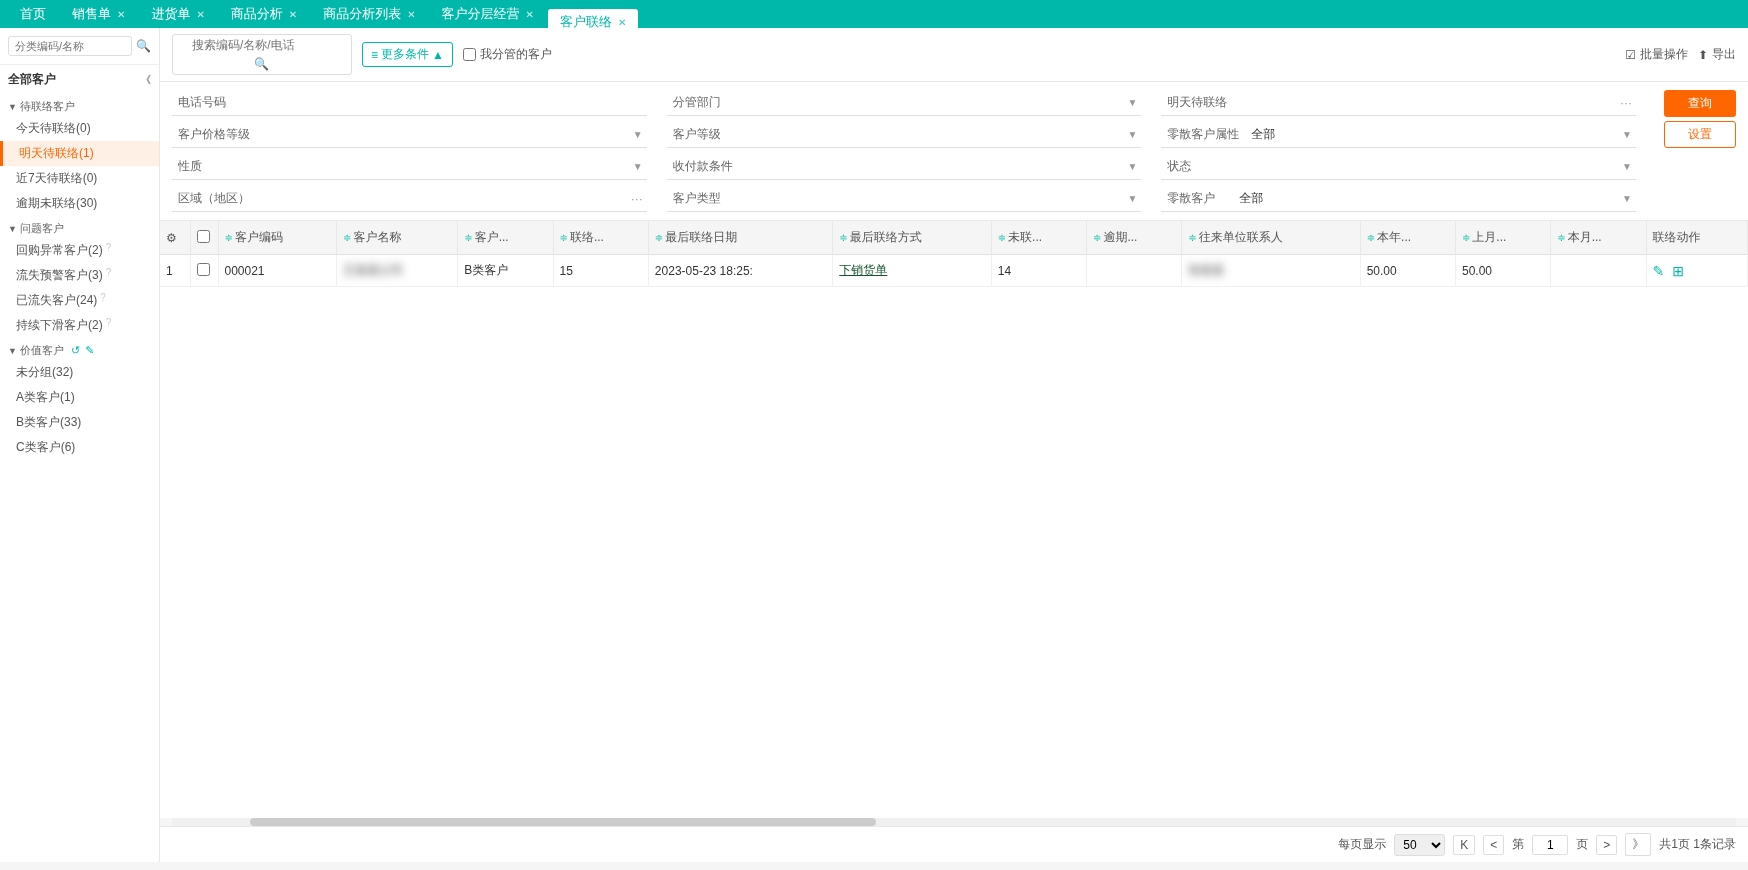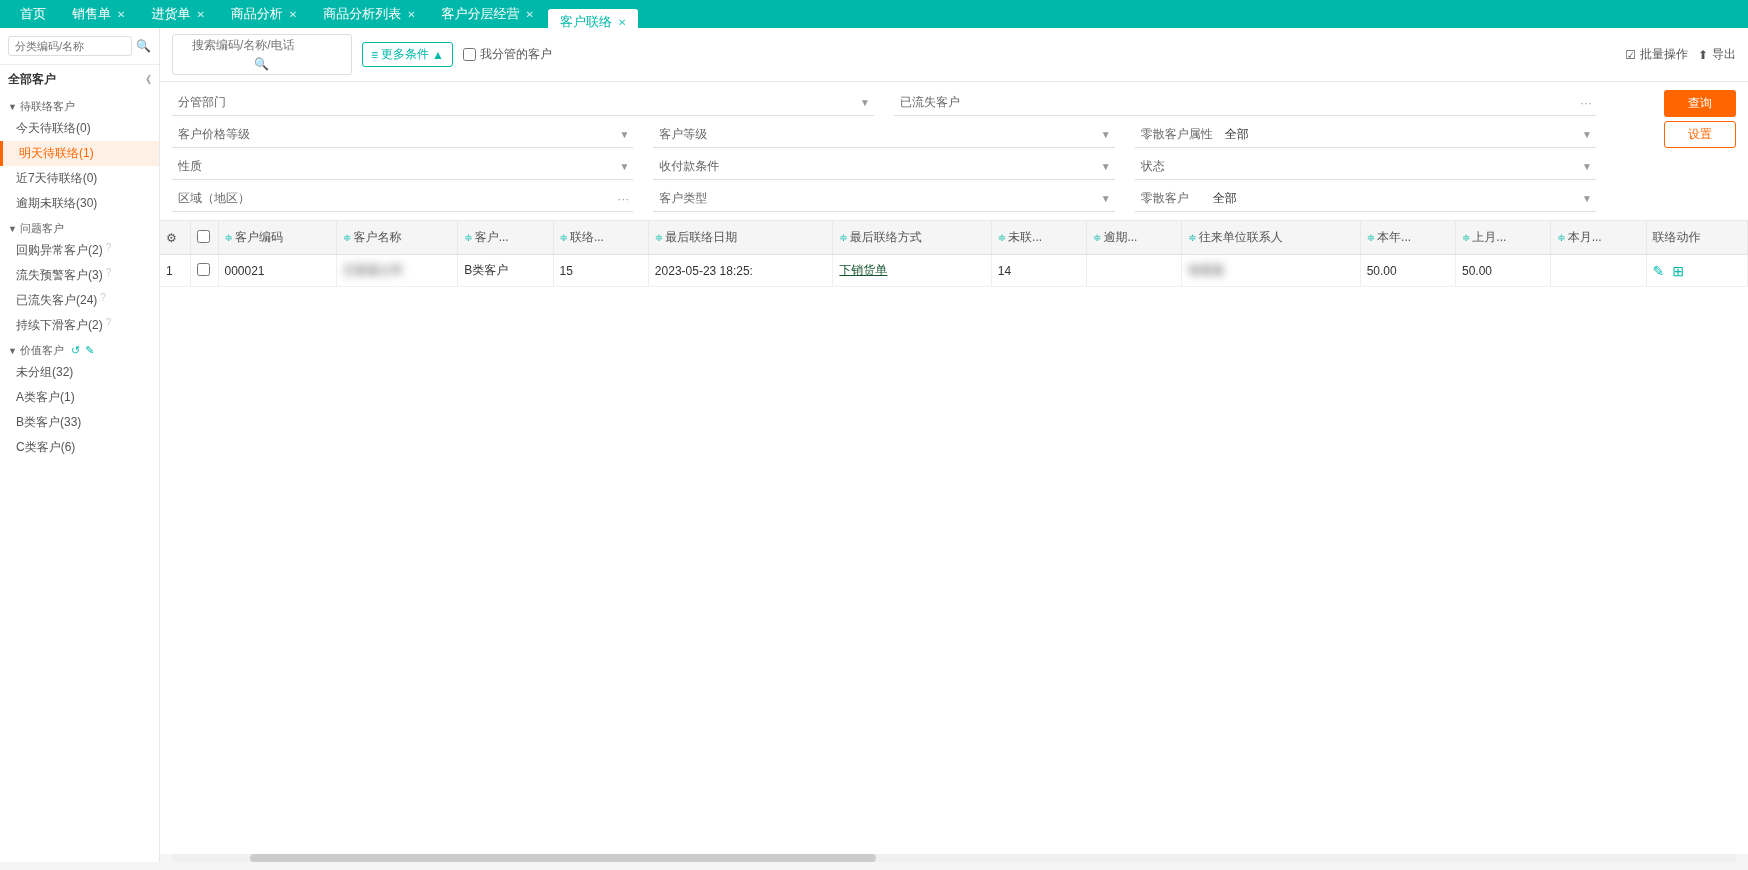--- a/index.html
+++ b/index.html
@@ -194,21 +194,20 @@
     .filter-field .ellipsis-btn {
       position: absolute;
       right: 4px;
       color: #999;
       font-size: 12px;
     }
     .filter-actions {
       display: flex;
       flex-direction: column;
       gap: 4px;
-      margin-left: 40px;
     }
     .query-btn {
       background: #ff6600;
       color: #fff;
       border: none;
       padding: 5px 16px;
       border-radius: 3px;
       cursor: pointer;
       font-size: 12px;
     }
@@ -445,25 +444,28 @@
       </div>
     </div>
 
     <div class="advanced-filters">
 
       <div style="display:flex; align-items:flex-start; gap:8px;">
         <div style="flex:1;">
 
           <div class="filter-row">
             <div class="filter-field">
+              <label>电话号码</label>
+            </div>
+            <div class="filter-field">
               <label>分管部门</label>
               <span class="dropdown-arrow">▼</span>
             </div>
             <div class="filter-field">
-              <label>已流失客户</label>
+              <label>明天待联络</label>
               <span class="ellipsis-btn">···</span>
             </div>
           </div>
 
           <div class="filter-row">
             <div class="filter-field">
               <label>客户价格等级</label>
               <span class="dropdown-arrow">▼</span>
             </div>
             <div class="filter-field">
@@ -561,15 +563,31 @@
             </td>
           </tr>
         </tbody>
       </table>
     </div>
 
     <div class="scrollbar-track">
       <div class="scrollbar-thumb"></div>
     </div>
 
+    <div class="footer-bar">
+      <span>每页显示</span>
+      <select class="page-size-select">
+        <option>50</option>
+        <option>100</option>
+        <option>200</option>
+      </select>
+      <button class="page-btn">K</button>
+      <button class="page-btn">&lt;</button>
+      <span>第</span>
+      <input class="page-input" type="text" value="1" style="">
+      <span>页</span>
+      <button class="page-btn">&gt;</button>
+      <button class="page-btn">》</button>
+      <span>共1页 1条记录</span>
+    </div>
 
   </div>
 </div>
 
 </body></html>

